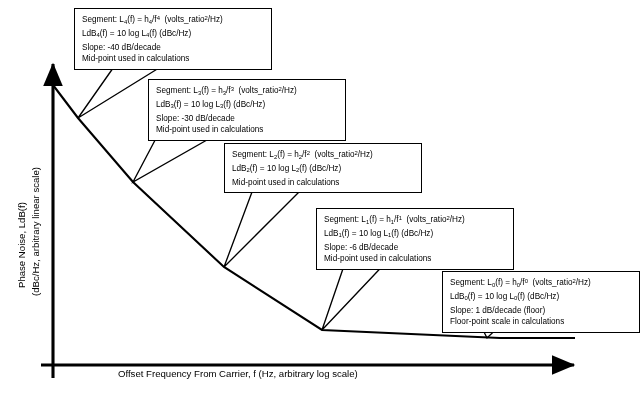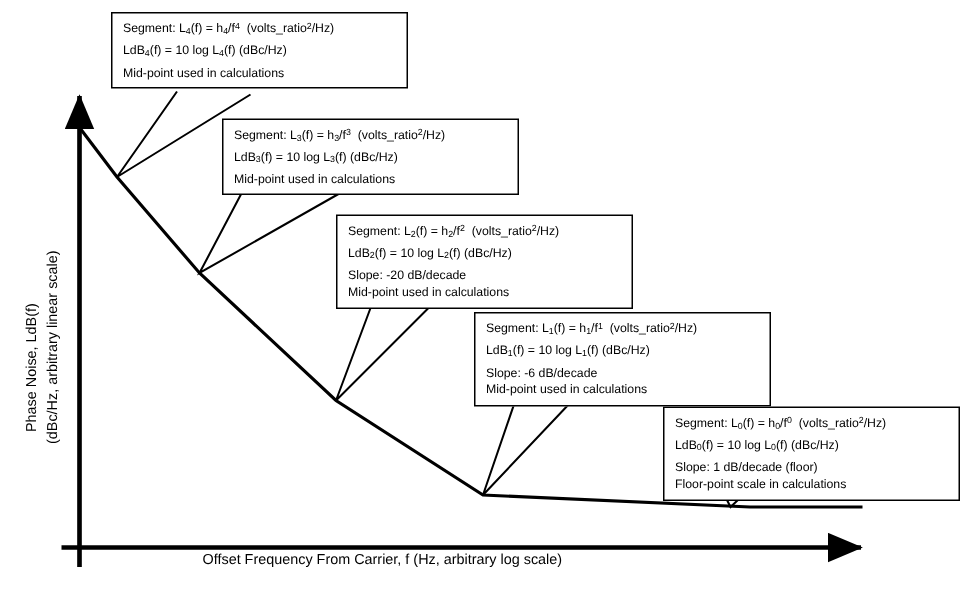--- a/index.html
+++ b/index.html
@@ -50,21 +50,21 @@
   }
   #ylabel .ytext {
     position: absolute;
     transform-origin: left top;
     transform: rotate(-90deg);
     font-size: 9.6px;
     white-space: nowrap;
   }
   #ylabel .l1 { left: 16px; top: 288px; }
   #ylabel .l2 { left: 30px; top: 296px; }
-  #xlabel { left: 118px; top: 368px; margin-left: 17px; }
+  #xlabel { left: 118px; top: 368px; }
 </style>
 </head>
 <body>
 
 <div id="root">
 
   <svg class="layer" viewBox="0 0 640 401" xmlns="http://www.w3.org/2000/svg">
     <defs>
       <marker id="arrowhead" markerWidth="9" markerHeight="9" refX="7.2" refY="3.2" orient="auto" markerUnits="strokeWidth">
         <path d="M0,0 L7.6,3.2 L0,6.4 z" fill="#000000"></path>
@@ -90,33 +90,34 @@
   <div id="ylabel" class="axis-label">
     <span class="ytext l1">Phase Noise, LdB(f)</span>
     <span class="ytext l2">(dBc/Hz, arbitrary linear scale)</span>
   </div>
 
   <div id="xlabel" class="axis-label">Offset Frequency From Carrier, f (Hz, arbitrary log scale)</div>
 
   <div class="callout" style="left:74px; top:8px; width:198px;">
     <span class="ln"><span>Segment:  L</span><sub>4</sub><span>(f) = h</span><sub>4</sub><span>/f</span><sup>4</sup>&nbsp;&nbsp;<span>(volts_ratio</span><sup>2</sup><span>/Hz)</span></span>
     <span class="ln"><span>LdB</span><sub>4</sub><span>(f) = 10 log L</span><sub>4</sub><span>(f)   (dBc/Hz)</span></span>
+    <span class="ln">Slope:  -40 dB/decade</span>
     <span class="ln">Mid-point used in calculations</span>
   </div>
 
   <div class="callout" style="left:148px; top:79px; width:198px;">
     <span class="ln"><span>Segment:  L</span><sub>3</sub><span>(f) = h</span><sub>3</sub><span>/f</span><sup>3</sup>&nbsp;&nbsp;<span>(volts_ratio</span><sup>2</sup><span>/Hz)</span></span>
     <span class="ln"><span>LdB</span><sub>3</sub><span>(f) = 10 log L</span><sub>3</sub><span>(f)   (dBc/Hz)</span></span>
+    <span class="ln">Slope:  -30 dB/decade</span>
     <span class="ln">Mid-point used in calculations</span>
   </div>
 
   <div class="callout" style="left:224px; top:143px; width:198px;">
     <span class="ln"><span>Segment:  L</span><sub>2</sub><span>(f) = h</span><sub>2</sub><span>/f</span><sup>2</sup>&nbsp;&nbsp;<span>(volts_ratio</span><sup>2</sup><span>/Hz)</span></span>
     <span class="ln"><span>LdB</span><sub>2</sub><span>(f) = 10 log L</span><sub>2</sub><span>(f)   (dBc/Hz)</span></span>
-    <span class="ln">Slope:  -20 dB/decade</span>
     <span class="ln">Mid-point used in calculations</span>
   </div>
 
   <div class="callout" style="left:316px; top:208px; width:198px;">
     <span class="ln"><span>Segment:  L</span><sub>1</sub><span>(f) = h</span><sub>1</sub><span>/f</span><sup>1</sup>&nbsp;&nbsp;<span>(volts_ratio</span><sup>2</sup><span>/Hz)</span></span>
     <span class="ln"><span>LdB</span><sub>1</sub><span>(f) = 10 log L</span><sub>1</sub><span>(f)   (dBc/Hz)</span></span>
     <span class="ln">Slope:  -6 dB/decade</span>
     <span class="ln">Mid-point used in calculations</span>
   </div>
 

